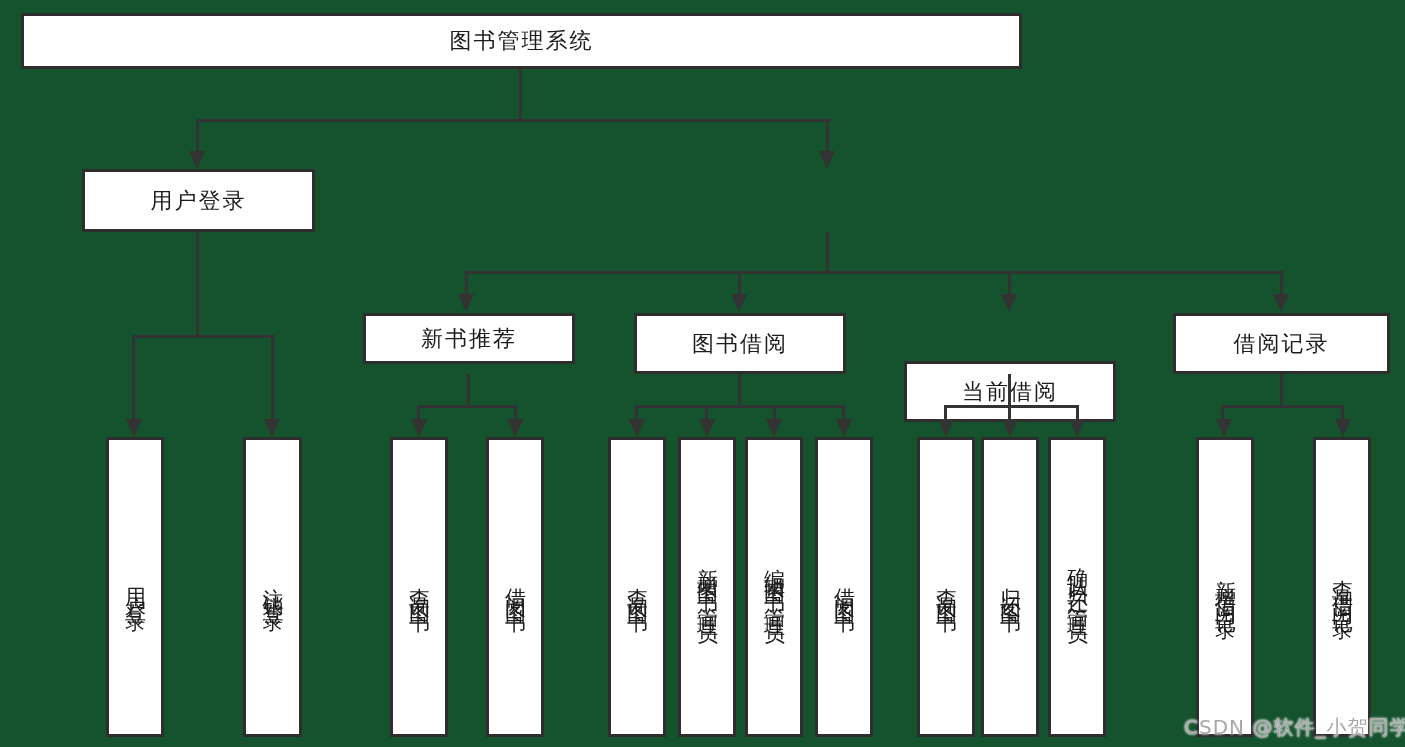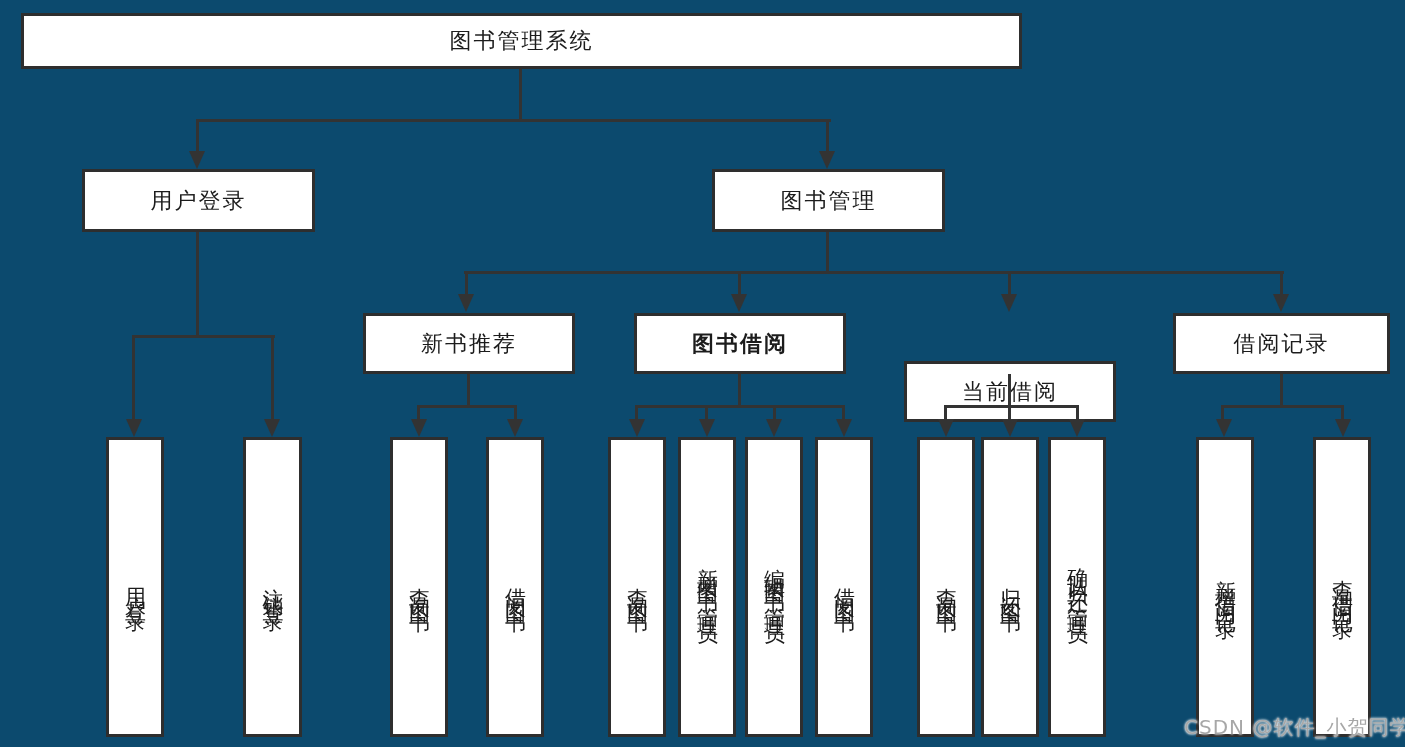--- a/index.html
+++ b/index.html
@@ -1,17 +1,17 @@
 <!DOCTYPE html>
 <html><head>
 <meta charset="utf-8">
 <style>
   html,body { margin:0; padding:0; background:#ffffff; }
   #canvas {
-    position:relative; width:1405px; height:747px; background:#0c4a6e;
+    position:relative; width:1405px; height:747px; background:#14532d;
     font-family:"DejaVu Sans", sans-serif; overflow:hidden;
   }
   
   .box {
     position:absolute; box-sizing:border-box; background:#ffffff;
     border:3px solid #2e2e2e; display:flex; align-items:center; justify-content:center;
     color:#1c1c1c;
   }
   .hbox { font-size:22px; letter-spacing:2px; }
   .vbox span {
@@ -48,46 +48,43 @@
   <div class="vline" style="left:519px; top:69px; height:53px;"></div>
   <div class="hline" style="left:196px; top:119px; width:635px;"></div>
   <div class="vline" style="left:196px; top:119px; height:33px;"></div>
   <div class="arrow" style="left:189px; top:151px;"></div>
   <div class="vline" style="left:826px; top:119px; height:33px;"></div>
   <div class="arrow" style="left:819px; top:151px;"></div>
 
   <div class="box hbox" style="left:82px; top:169px; width:233px; height:63px;">
     <span>用户登录</span>
   </div>
-  <div class="box hbox" style="left:712px; top:169px; width:233px; height:63px;">
-    <span>图书管理</span>
-  </div>
 
   <div class="vline" style="left:196px; top:232px; height:106px;"></div>
   <div class="hline" style="left:132px; top:335px; width:143px;"></div>
   <div class="vline" style="left:132px; top:335px; height:85px;"></div>
   <div class="arrow" style="left:126px; top:419px;"></div>
   <div class="vline" style="left:271px; top:335px; height:85px;"></div>
   <div class="arrow" style="left:264px; top:419px;"></div>
 
   <div class="vline" style="left:826px; top:232px; height:42px;"></div>
   <div class="hline" style="left:464px; top:271px; width:820px;"></div>
   <div class="vline" style="left:465px; top:271px; height:25px;"></div>
   <div class="arrow" style="left:458px; top:294px;"></div>
   <div class="vline" style="left:738px; top:271px; height:25px;"></div>
   <div class="arrow" style="left:731px; top:294px;"></div>
   <div class="vline" style="left:1008px; top:271px; height:25px;"></div>
   <div class="arrow" style="left:1001px; top:294px;"></div>
   <div class="vline" style="left:1280px; top:271px; height:25px;"></div>
   <div class="arrow" style="left:1273px; top:294px;"></div>
 
-  <div class="box hbox" style="left:363px; top:313px; width:212px; height:61px;">
+  <div class="box hbox" style="left:363px; top:313px; width:212px; height:51px;">
     <span>新书推荐</span>
   </div>
-  <div class="box hbox" style="left:634px; top:313px; width:212px; height:61px;font-weight:bold;">
+  <div class="box hbox" style="left:634px; top:313px; width:212px; height:61px;">
     <span>图书借阅</span>
   </div>
   <div class="box hbox" style="left:904px; top:313px; width:212px; height:61px;margin-top:48px;">
     <span>当前借阅</span>
   </div>
   <div class="box hbox" style="left:1173px; top:313px; width:217px; height:61px;">
     <span>借阅记录</span>
   </div>
 
   <div class="vline" style="left:467px; top:374px; height:34px;"></div>

